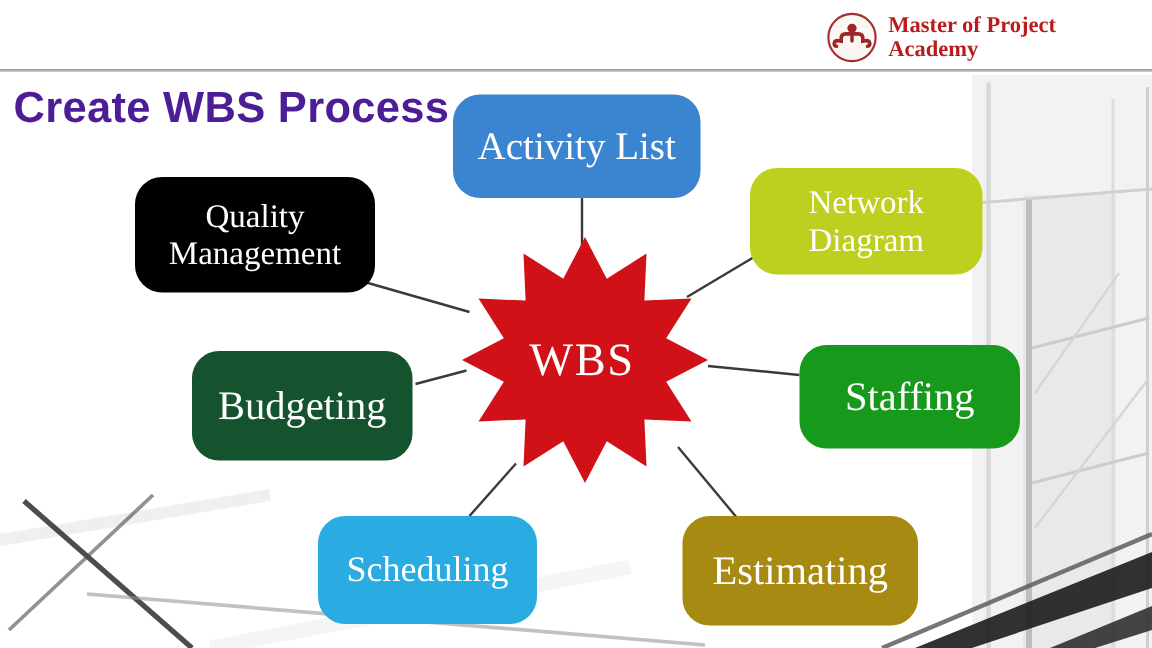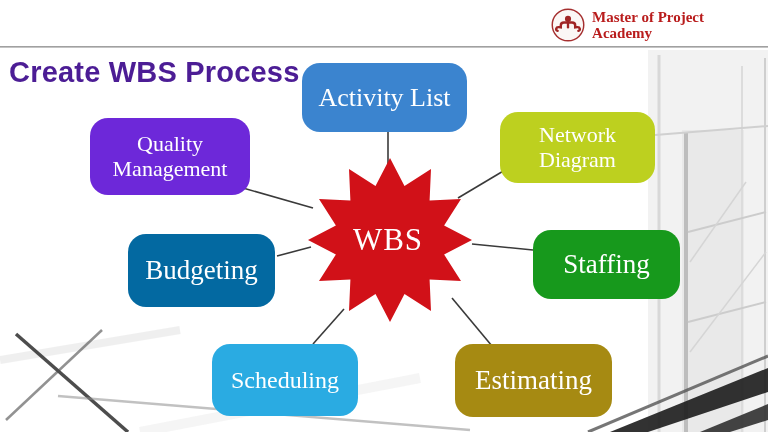--- a/index.html
+++ b/index.html
@@ -111,20 +111,20 @@
   </div>
   <div class="node n-staffing" style="background: rgb(23, 153, 28);">
     <span>Staffing</span>
   </div>
   <div class="node n-scheduling" style="background: rgb(42, 171, 226);">
     <span>Scheduling</span>
   </div>
   <div class="node n-estimating" style="background: rgb(166, 138, 18);">
     <span>Estimating</span>
   </div>
-  <div class="node n-budgeting" style="background: #0369a1; align-items: center;">
+  <div class="node n-budgeting" style="background: #14532d; align-items: center;">
     <span>Budgeting</span>
   </div>
-  <div class="node n-quality" style="background: #6d28d9;">
+  <div class="node n-quality" style="background: #000000;">
     <span>Quality Management</span>
   </div>
 
 </div>
 
 </body></html>

